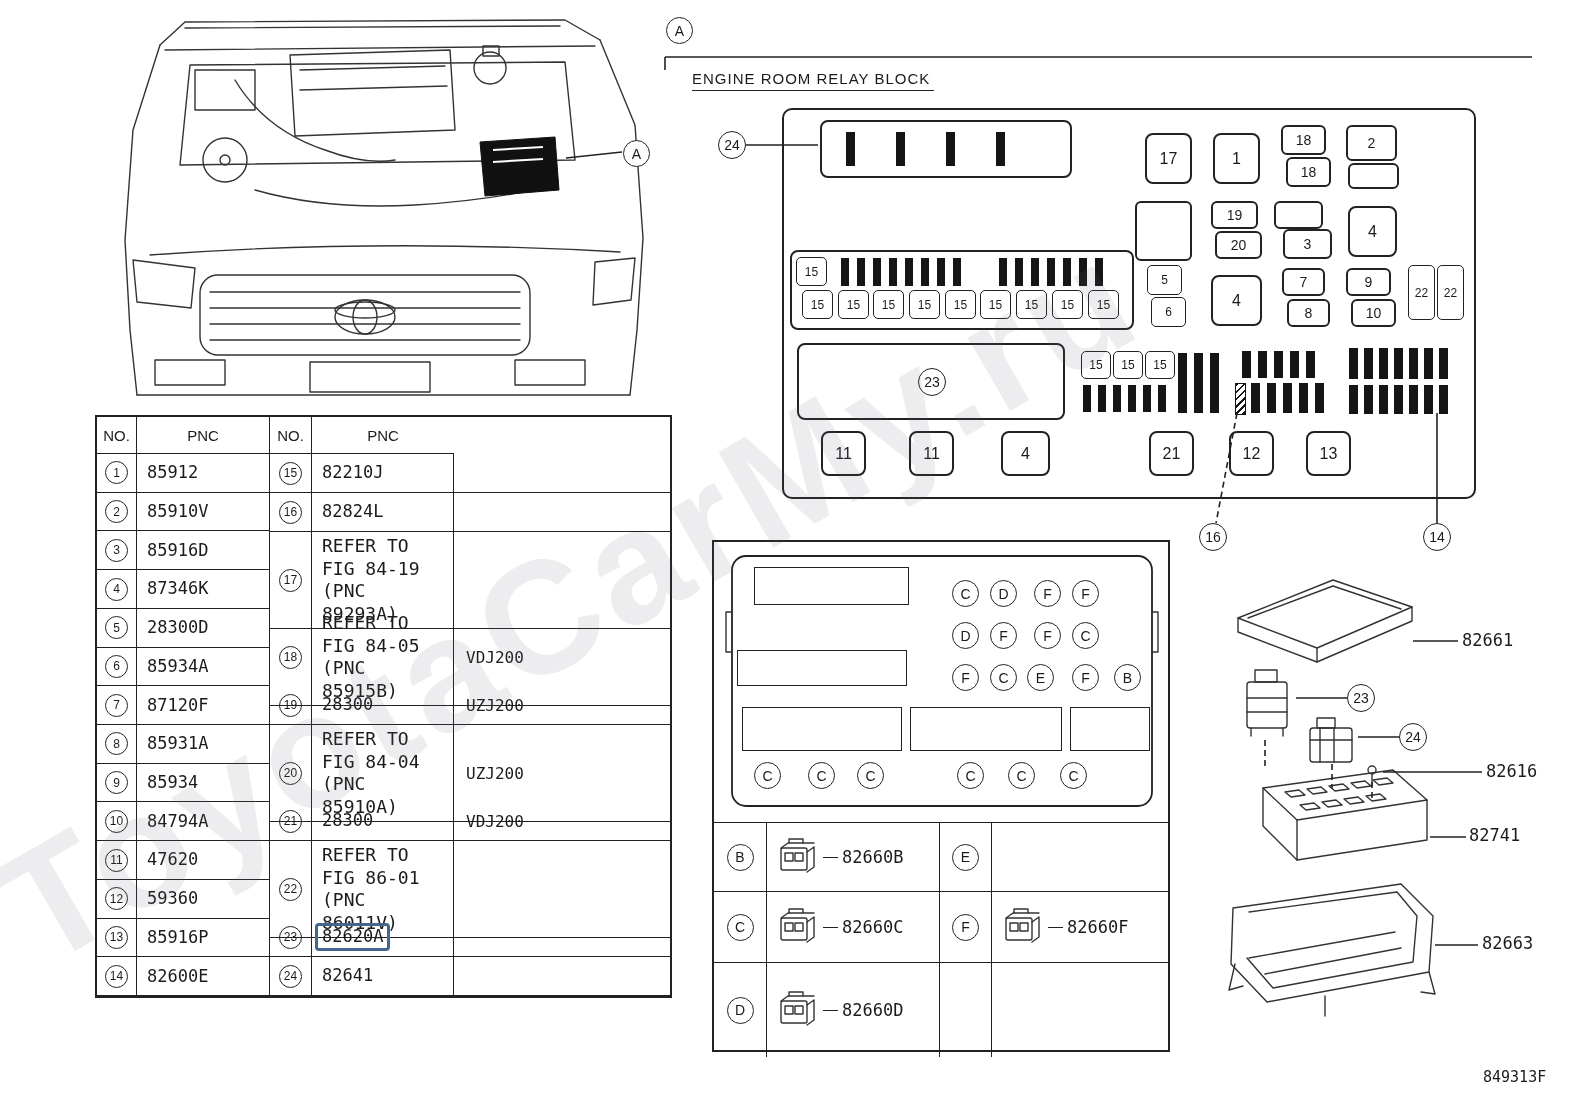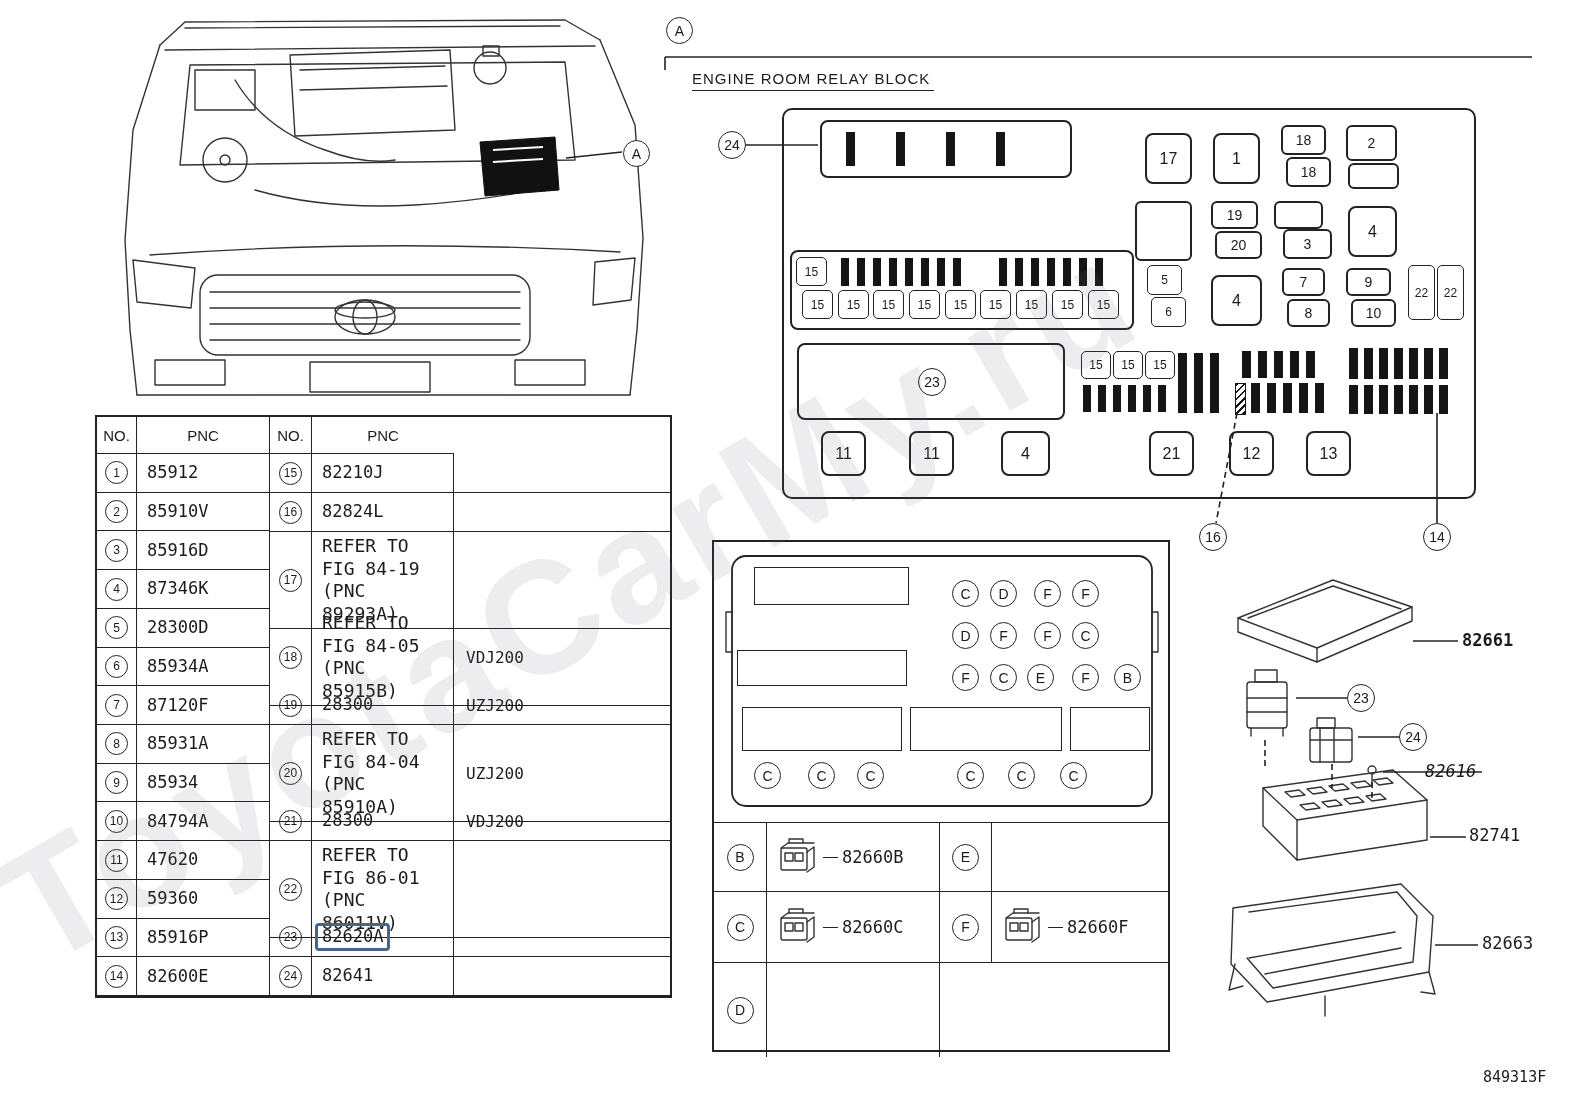--- a/index.html
+++ b/index.html
@@ -631,20 +631,36 @@
               <span class="leader"></span>
               <span class="pnum">82660F</span>
             </span>
           </div>
         </div>
 
         <div class="ct-row" style="height: 94px;">
           <div class="ct-c1">
             <span class="lc" style="position:static">D</span>
           </div>
+          <div class="ct-c2">
+            <span class="conn-wrap">
+              <svg width="44" height="42" viewBox="0 0 44 42">
+                <g class="sk">
+                  <rect x="6" y="12" width="26" height="22" rx="2"></rect>
+                  <path d="M32,16 L39,11 V31 L32,36"></path>
+                  <path d="M6,12 L13,7 H39"></path>
+                  <rect x="10" y="17" width="8" height="8"></rect>
+                  <rect x="20" y="17" width="8" height="8"></rect>
+                  <path d="M14,7 V3 H28 V7"></path>
+                </g>
+              </svg>
+              <span class="leader"></span>
+              <span class="pnum">82660D</span>
+            </span>
+          </div>
           <div class="ct-c3">
             <span class="lc" style="position: static; visibility: hidden;"></span>
           </div>
           <div class="ct-c4">
             <span class="conn-wrap" style="visibility: hidden;">
               <svg width="44" height="42" viewBox="0 0 44 42">
                 <g class="sk">
                   <rect x="6" y="12" width="26" height="22" rx="2"></rect>
                   <path d="M32,16 L39,11 V31 L32,36"></path>
                   <path d="M6,12 L13,7 H39"></path>
@@ -691,22 +707,22 @@
         <path d="M28,348 L196,324 L228,356 L224,412 L62,442 L26,404 Z"></path>
         <path d="M44,352 L192,332 L212,356 L208,402 L68,428 L42,398"></path>
         <path d="M44,398 L190,372 M60,414 L196,388"></path>
         <path d="M30,404 L24,430 L38,426 M224,412 L230,434 L216,432 M120,436 V456"></path>
       </g>
     </svg>
   </div>
 
   <div>
 
-  <div class="part-label" style="left: 1462px; top: 630px; position: absolute; font-weight: bold;">82661</div>
-      <div class="part-label" style="left: 1425px; top: 761px; position: absolute; font-style: italic;">82616</div>
+  <div class="part-label" style="left: 1462px; top: 630px; position: absolute;">82661</div>
+      <div class="part-label" style="left: 1486px; top: 761px; position: absolute;">82616</div>
       <div class="part-label" style="left: 1469px; top: 825px; position: absolute;">82741</div>
       <div class="part-label" style="left: 1482px; top: 933px; position: absolute;">82663</div>
     </div>
 
   <svg id="overlay">
     <g stroke="#222" stroke-width="1.6" fill="none">
       <path d="M665,57 H1532"></path>
       <path d="M665,57 V70"></path>
       <path d="M746,145 H818"></path>
       <path d="M1437,413 V523"></path>

